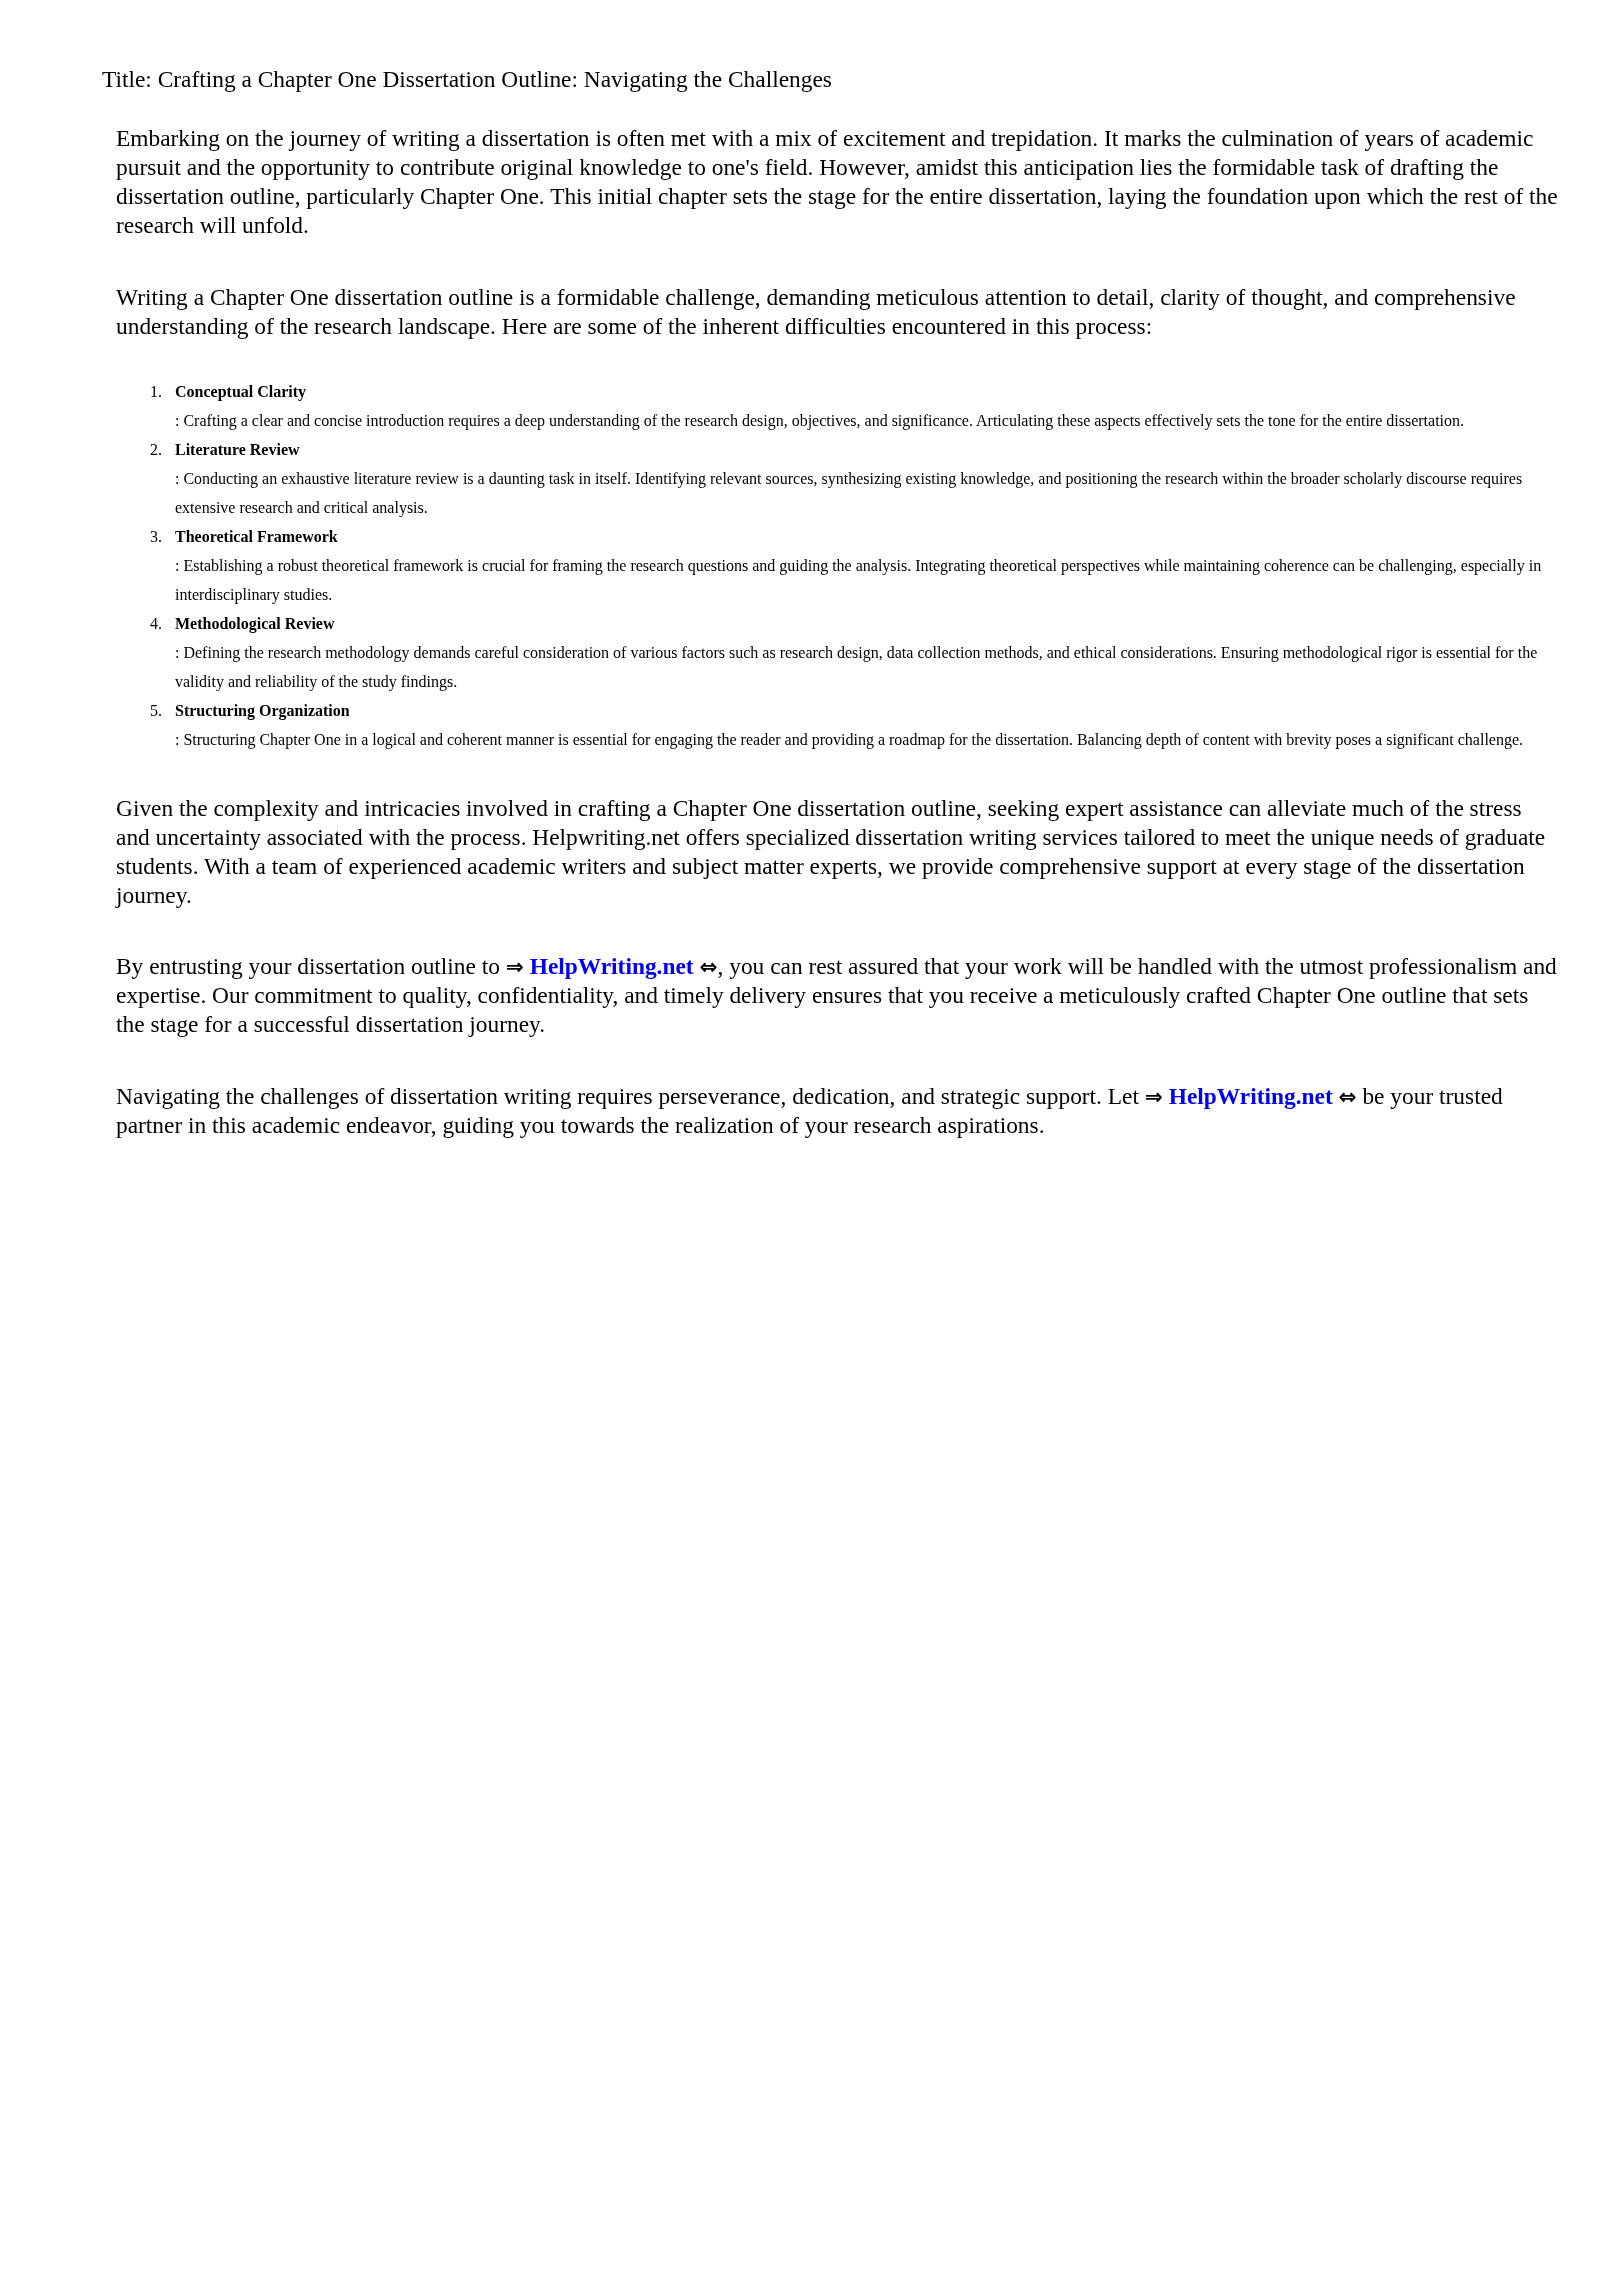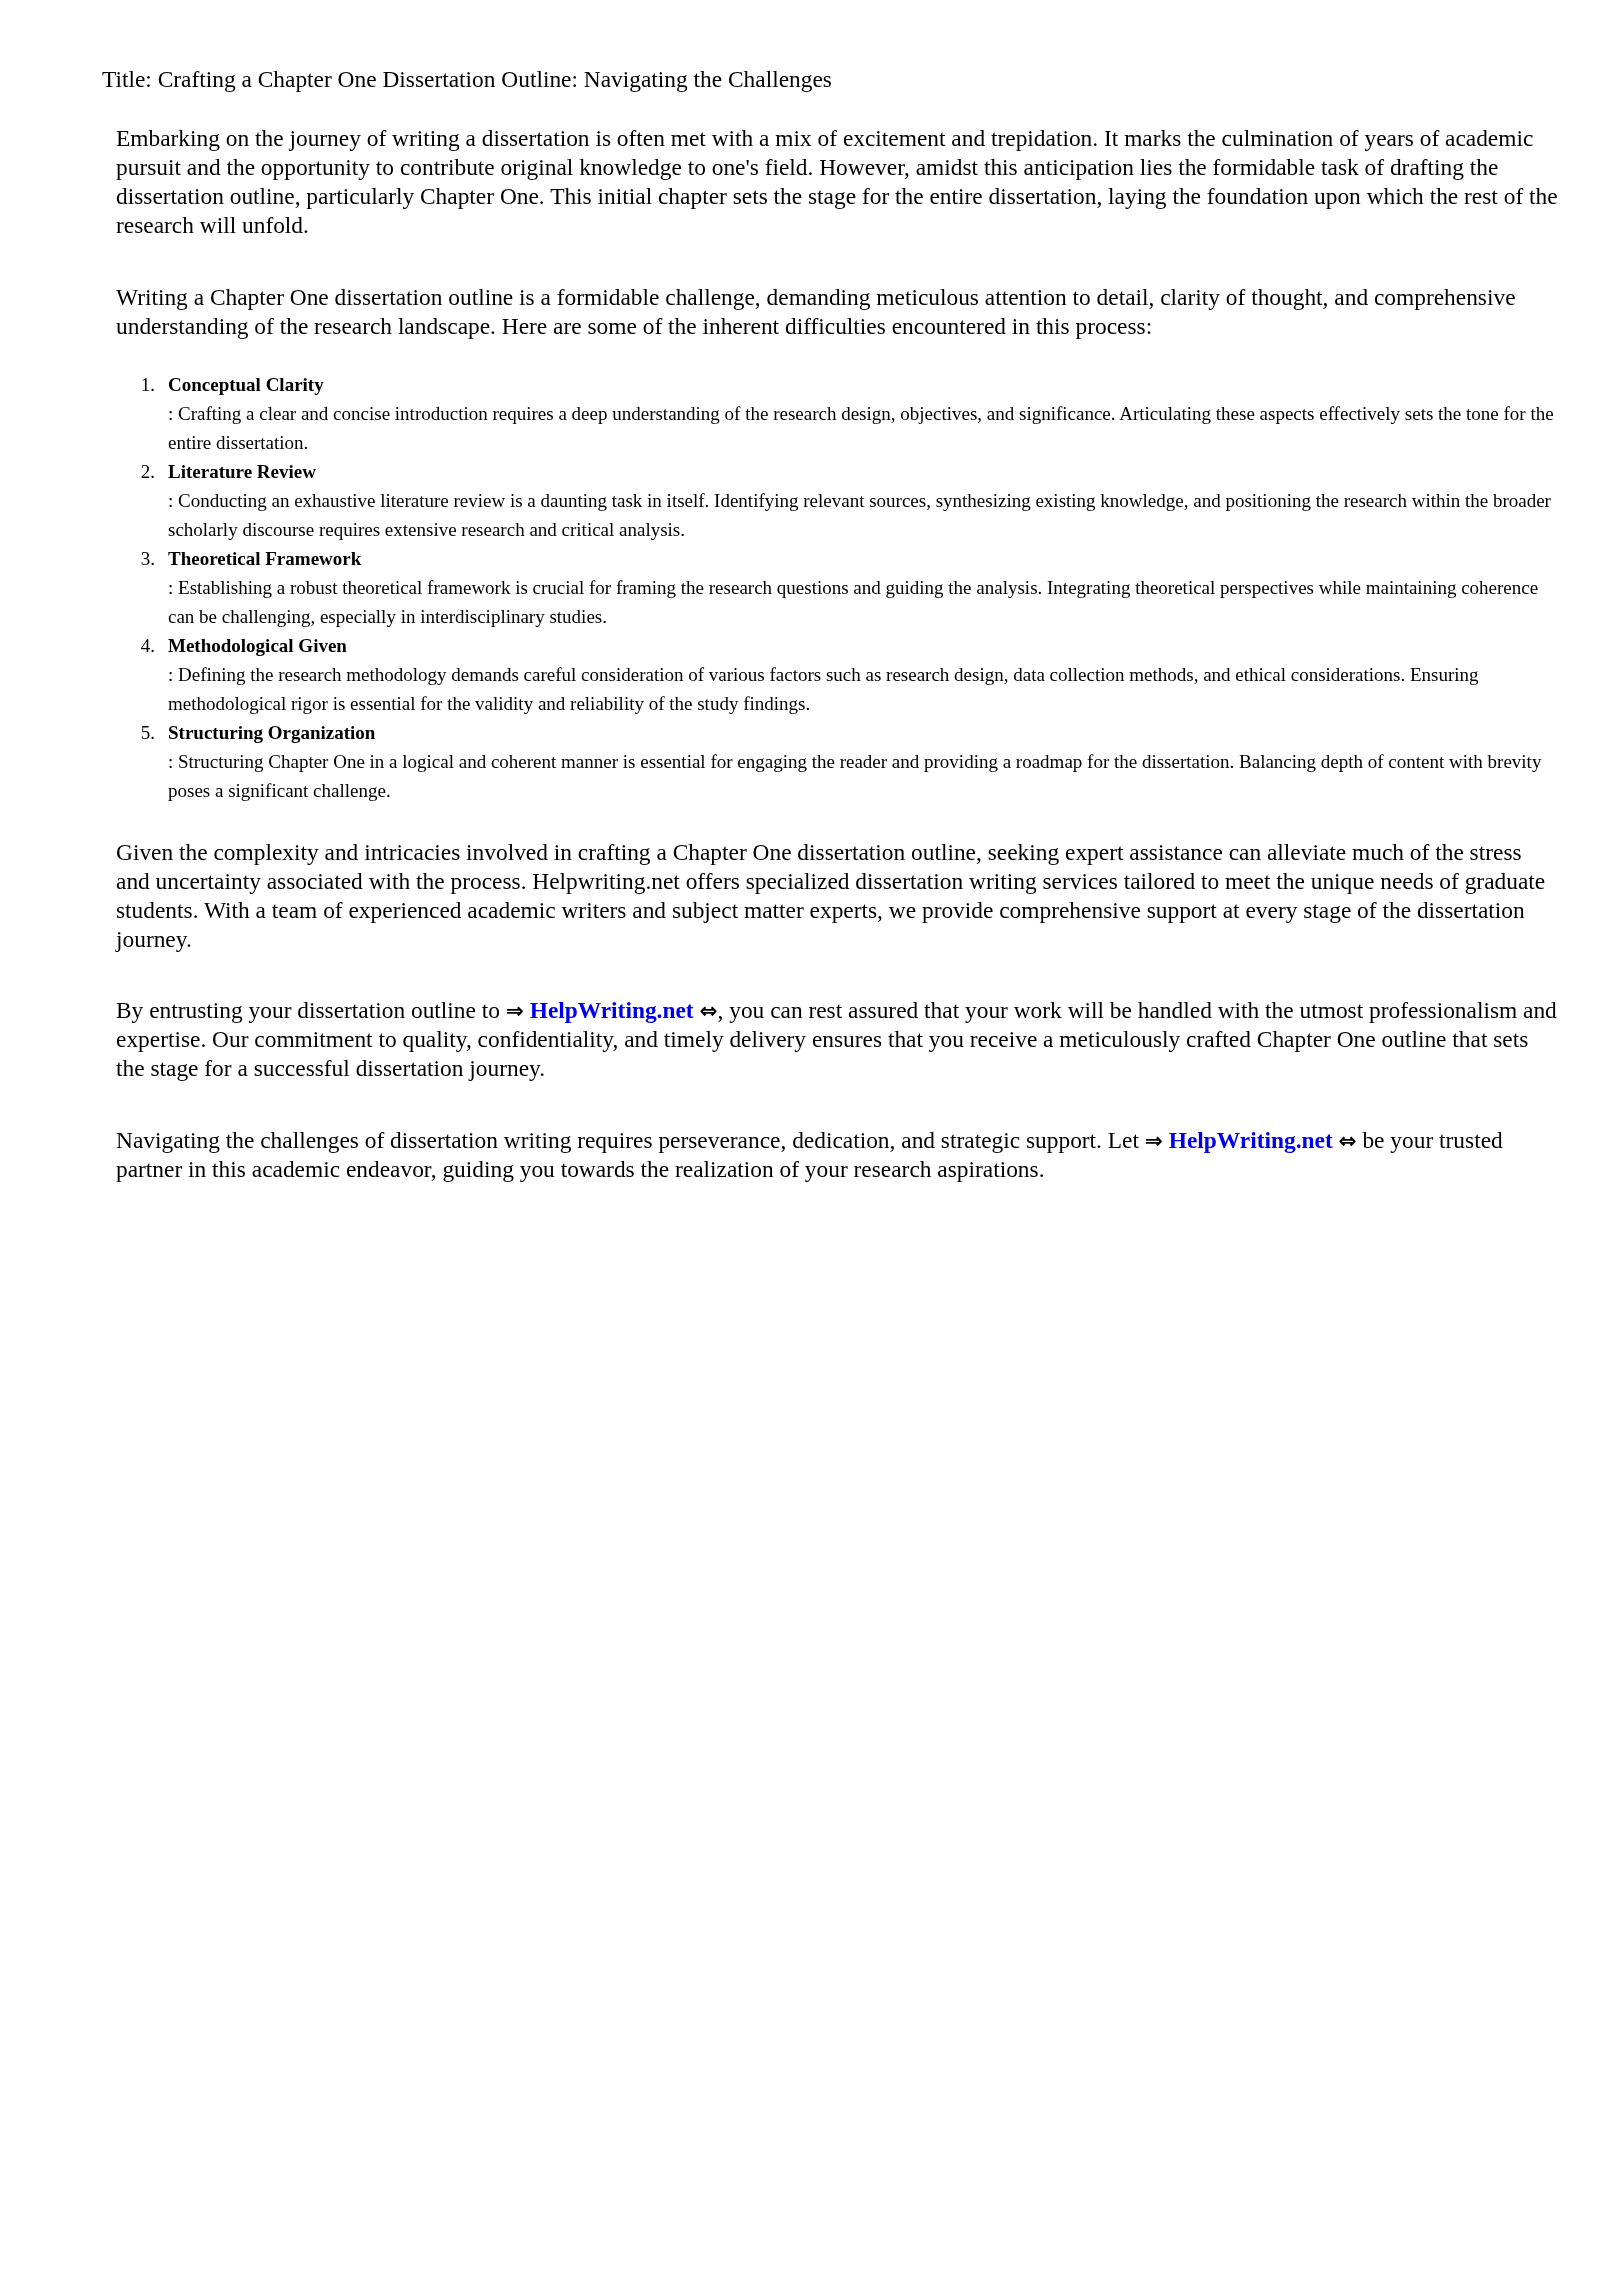--- a/index.html
+++ b/index.html
@@ -44,25 +44,25 @@
     margin: 14px;
     text-align: left;
   }
 
   
   .gap-title  { height: 16px; }
   .gap-para   { height: 14.6px; }
   .gap-list   { height: 11.5px; }
 
   ol.numbered {
-    margin: 4px;
+    margin: 11px;
     padding: 0 0 0 0;
     list-style: none;
     counter-reset: item;
-    font-size: 19px;
+    font-size: 16px;
     line-height: 29px;
   }
   ol.numbered > li {
     counter-increment: item;
     position: relative;
     padding-left: 42px;
     margin: 0 0 0 20px;
     text-align: left;
   }
   ol.numbered > li::before {
@@ -117,21 +117,21 @@
       <li>
         <span class="b">Conceptual Clarity</span><span class="li-body">: Crafting a clear and concise introduction requires a deep understanding of the research design, objectives, and significance. Articulating these aspects effectively sets the tone for the entire dissertation.</span>
       </li>
       <li>
         <span class="b">Literature Review</span><span class="li-body">: Conducting an exhaustive literature review is a daunting task in itself. Identifying relevant sources, synthesizing existing knowledge, and positioning the research within the broader scholarly discourse requires extensive research and critical analysis.</span>
       </li>
       <li>
         <span class="b">Theoretical Framework</span><span class="li-body">: Establishing a robust theoretical framework is crucial for framing the research questions and guiding the analysis. Integrating theoretical perspectives while maintaining coherence can be challenging, especially in interdisciplinary studies.</span>
       </li>
       <li>
-        <span class="b">Methodological Given</span><span class="li-body">: Defining the research methodology demands careful consideration of various factors such as research design, data collection methods, and ethical considerations. Ensuring methodological rigor is essential for the validity and reliability of the study findings.</span>
+        <span class="b">Methodological Review</span><span class="li-body">: Defining the research methodology demands careful consideration of various factors such as research design, data collection methods, and ethical considerations. Ensuring methodological rigor is essential for the validity and reliability of the study findings.</span>
       </li>
       <li>
         <span class="b">Structuring Organization</span><span class="li-body">: Structuring Chapter One in a logical and coherent manner is essential for engaging the reader and providing a roadmap for the dissertation. Balancing depth of content with brevity poses a significant challenge.</span>
       </li>
     </ol>
 
     <div class="gap-para"></div>
 
     <p class="para">Given the complexity and intricacies involved in crafting a Chapter One dissertation outline, seeking expert assistance can alleviate much of the stress and uncertainty associated with the process. Helpwriting.net offers specialized dissertation writing services tailored to meet the unique needs of graduate students. With a team of experienced academic writers and subject matter experts, we provide comprehensive support at every stage of the dissertation journey.</p>
 

